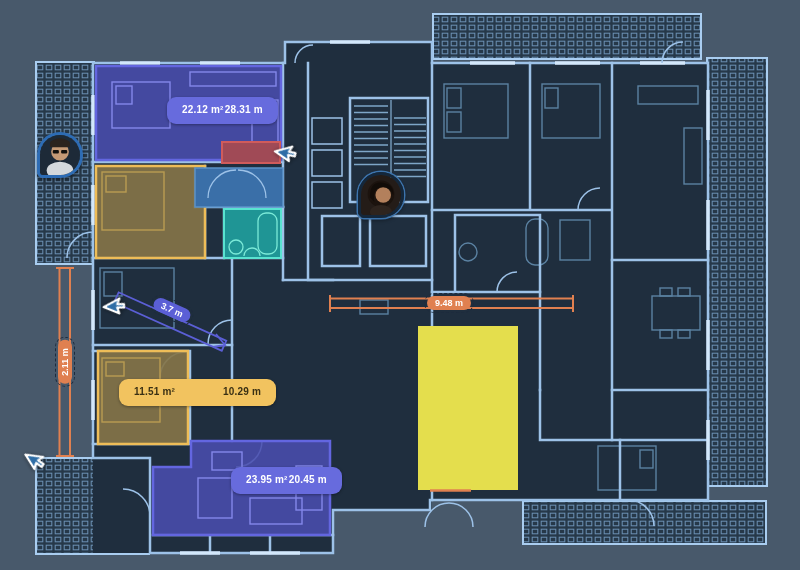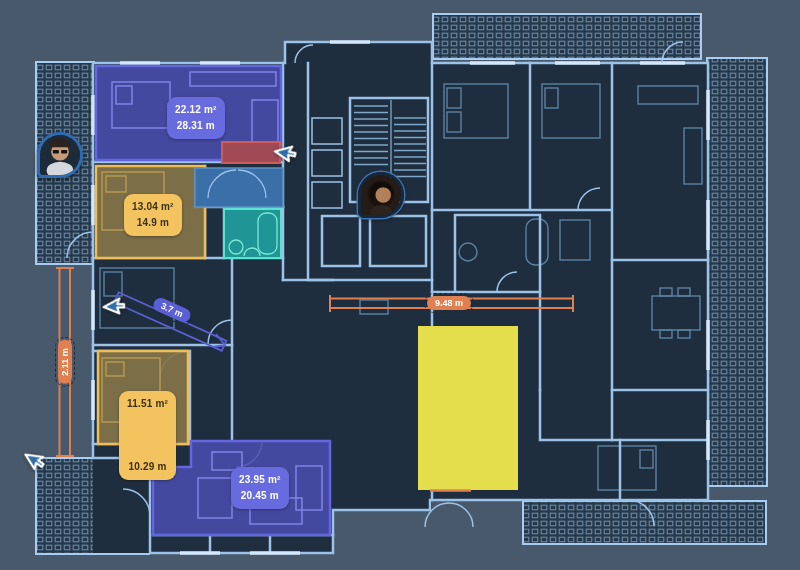--- a/index.html
+++ b/index.html
@@ -7,22 +7,22 @@
     width:800px;height:570px;overflow:hidden;
     background:#48596b;
     font-family:"Liberation Sans", sans-serif;
     position:relative;
   }
   #canvas{position:absolute;inset:0;width:800px;height:570px;}
   #plan-svg{position:absolute;left:0;top:0;}
 
   
   .badge{
-    position:absolute;display:flex;flex-direction:column;align-items:center;
-    gap:1px;padding:6px 8px;border-radius:9px;
+    position:absolute;display:flex;flex-direction:row;align-items:center;
+    gap:1px;padding:6px 15px;border-radius:9px;
     font-size:10px;font-weight:700;line-height:1.45;letter-spacing:.2px;
     box-shadow:0 1px 3px rgba(0,0,0,.35);white-space:nowrap;
   }
   .badge.purple{background:#676bdd;color:#ffffff;}
   .badge.gold{background:#f2c35f;color:#3a3014;}
 
   
   .m-badge{
     position:absolute;padding:2px 8px;border-radius:10px;
     font-size:9px;font-weight:700;color:#fff;white-space:nowrap;
@@ -216,25 +216,21 @@
     <g stroke-width="1.8" fill="none" stroke="#5b5fd6">
       <rect x="117" y="292" width="118" height="11" transform="rotate(24.2 117 296)"></rect>
       <path d="M216,334 L225,345 L213,347"></path>
     </g>
   </svg>
 
   <div class="badge purple" style="left:167px;top:97px;">
     <span>22.12 m²</span>
     <span>28.31 m</span>
   </div>
-  <div class="badge gold" style="left:124px;top:194px;">
-    <span>13.04 m²</span>
-    <span>14.9 m</span>
-  </div>
-  <div class="badge gold" style="left:119px;top:391px;gap:48px;">
+  <div class="badge gold" style="left:119px;top:379px;gap:48px;">
     <span>11.51 m²</span>
     <span>10.29 m</span>
   </div>
   <div class="badge purple" style="left:223px;top:467px;margin-left:8px;">
     <span>23.95 m²</span>
     <span>20.45 m</span>
   </div>
 
   <div class="m-badge orange" style="left:449px;top:303px;">
     <span>9.48 m</span>

